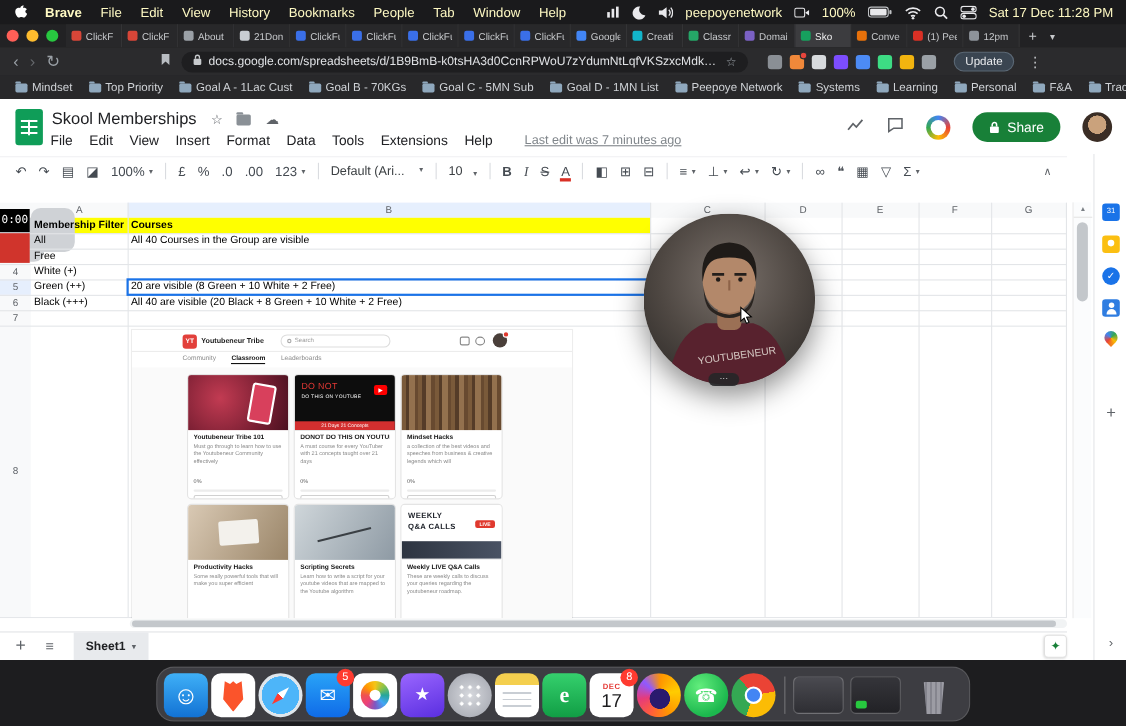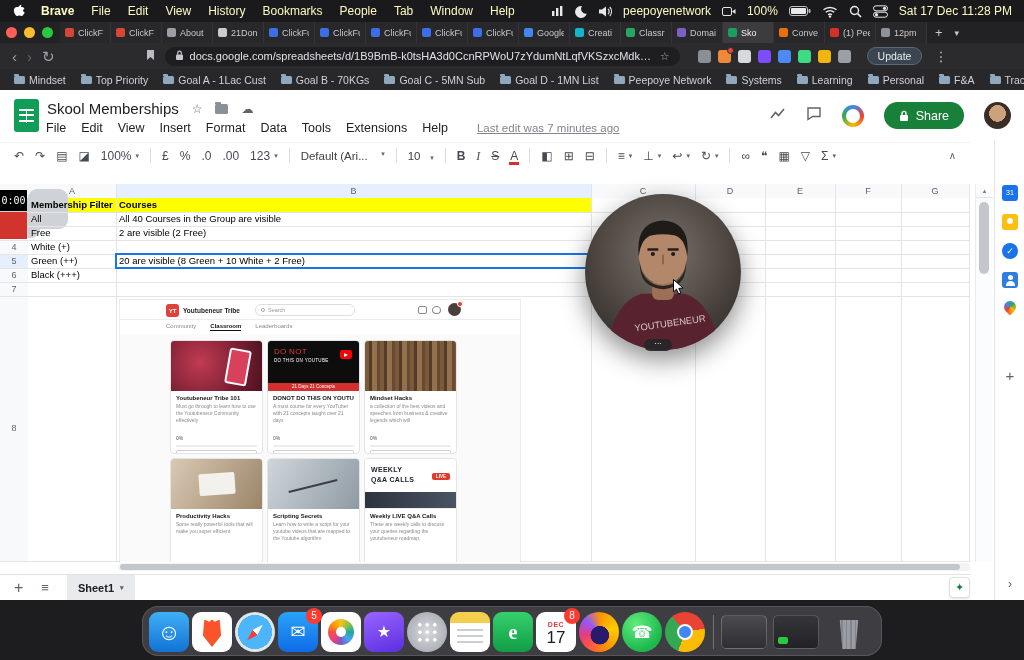--- a/index.html
+++ b/index.html
@@ -598,25 +598,25 @@
       <span class="rn" style="top:70px">5</span>
       <span class="rn" style="top:84px">6</span>
       <span class="rn" style="top:98px">7</span>
       <span class="rn rn8" style="top:112px">8</span>
 
       <div class="cell ca bold" style="top:14px">Membership Filter</div>
       <div class="cell cb bold" style="top:14px">Courses</div>
       <div class="cell ca" style="top:28px">All</div>
       <div class="cell cb" style="top:28px">All 40 Courses in the Group are visible</div>
       <div class="cell ca" style="top:42px">Free</div>
-      <div class="cell cb" style="top:42px">2 are visible (2 Free)</div>
       <div class="cell ca" style="top:56px">White (+)</div>
       <div class="cell ca" style="top:70px">Green (++)</div>
       <div class="cell cb" style="top:70px">20 are visible (8 Green + 10 White + 2 Free)</div>
       <div class="cell ca" style="top:84px">Black (+++)</div>
+      <div class="cell cb" style="top:84px">All 40 are visible (20 Black + 8 Green + 10 White + 2 Free)</div>
 
       <div class="embed">
         <div class="ehead"></div>
         <span class="elogo">YT</span>
         <span class="ebrand">Youtubeneur Tribe</span>
         <span class="esearch">
             <span class="emag"></span>
             <span>Search</span>
           </span>
         <span class="eic b1"></span>

